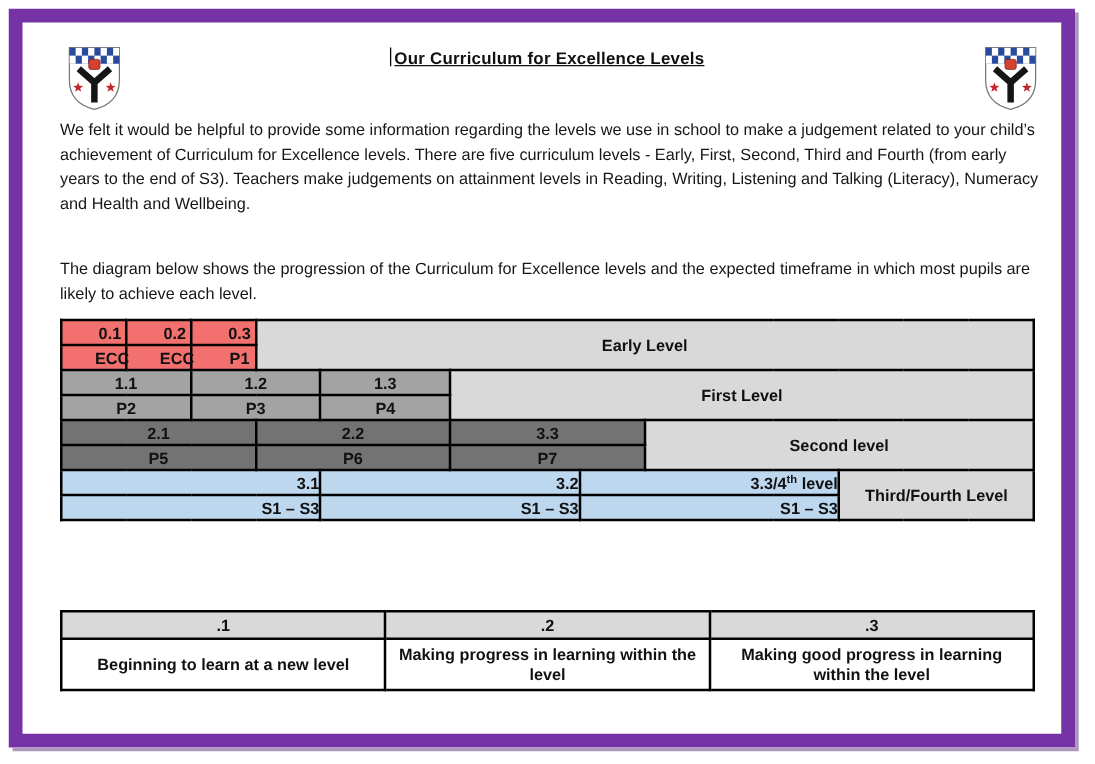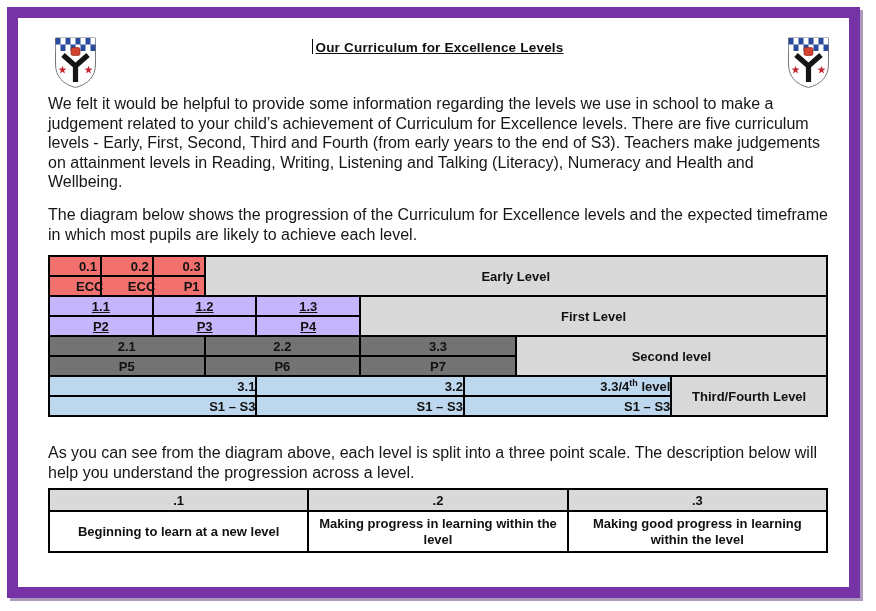--- a/index.html
+++ b/index.html
@@ -7,30 +7,30 @@
           font-family:"Liberation Sans", sans-serif;color:#111;}
   .frame{position:absolute;left:7px;top:7px;width:853px;height:591px;box-sizing:border-box;
          border:11px solid #7633A6;box-shadow:3px 3px 0 rgba(74,29,111,0.45);}
   .content{position:absolute;left:18px;top:18px;width:840px;height:569px;}
   .crest{position:absolute;width:47px;height:55px;}
   .crest-left{left:34px;top:17px;}
   .crest-right{left:767px;top:17px;}
   .title-row{position:absolute;left:0;top:20px;width:840px;text-align:center;}
   .cursor-bar{display:inline-block;width:1px;height:15px;background:#000;vertical-align:-2px;margin-right:2px;}
   .doc-title{display:inline;font-size:13.5px;font-weight:bold;text-decoration:underline;letter-spacing:0.2px;}
-  .body-p{position:absolute;left:30px;width:784px;margin:0;font-size:16px;line-height:19.5px;color:#161616;}
+  .body-p{position:absolute;left:30px;width:784px;margin:0;font-size:13px;line-height:19.5px;color:#161616;}
   .p1{top:76px;} .p2{top:163px;margin-top:24px;} .p3{top:425px;}
   table{border-collapse:collapse;table-layout:fixed;}
   td{border:2px solid #000;text-align:center;vertical-align:middle;font-weight:bold;font-size:13px;padding:0;color:#111;}
   .levels{position:absolute;left:30px;top:237px;width:780px;}
   .levels tr{height:20px;}
   .scale{position:absolute;left:30px;top:470px;width:780px;}
   .scale .hdr td{height:20px;background:#D9D9D9;}
   .scale .bod td{height:37px;line-height:16px;padding:1px 8px;background:#fff;}
-  .c-red{background:#F2716E;padding-left:26px;} .c-green{background:#c4b5fd;text-decoration:underline;} .c-purple{background:#737373;}
+  .c-red{background:#F2716E;padding-left:26px;} .c-green{background:#a3a3a3;} .c-purple{background:#737373;}
   .c-blue{background:#BDD7EE;text-align:right;} .c-gray{background:#D9D9D9;}
   sup{font-size:9px;}
 </style>
 </head>
 <body>
 
 <div class="canvas">
   <div class="frame"></div>
   <div class="content">
 
@@ -152,21 +152,20 @@
         <td class="c-gray" colspan="3" rowspan="2">Third/Fourth Level</td>
       </tr>
       <tr>
         <td class="c-blue" colspan="4">S1 – S3</td>
         <td class="c-blue" colspan="4">S1 – S3</td>
         <td class="c-blue" colspan="4">S1 – S3</td>
       </tr>
     </tbody>
       </table>
 
-    <p class="body-p p3">As you can see from the diagram above, each level is split into a three point scale. The description below will help you understand the progression across a level.</p>
 
     <table class="scale">
       <colgroup>
           <col style="width:33.333%">
           <col style="width:33.333%">
           <col style="width:33.334%">
         </colgroup>
       <tbody>
           <tr class="hdr">
         <td>.1</td>

